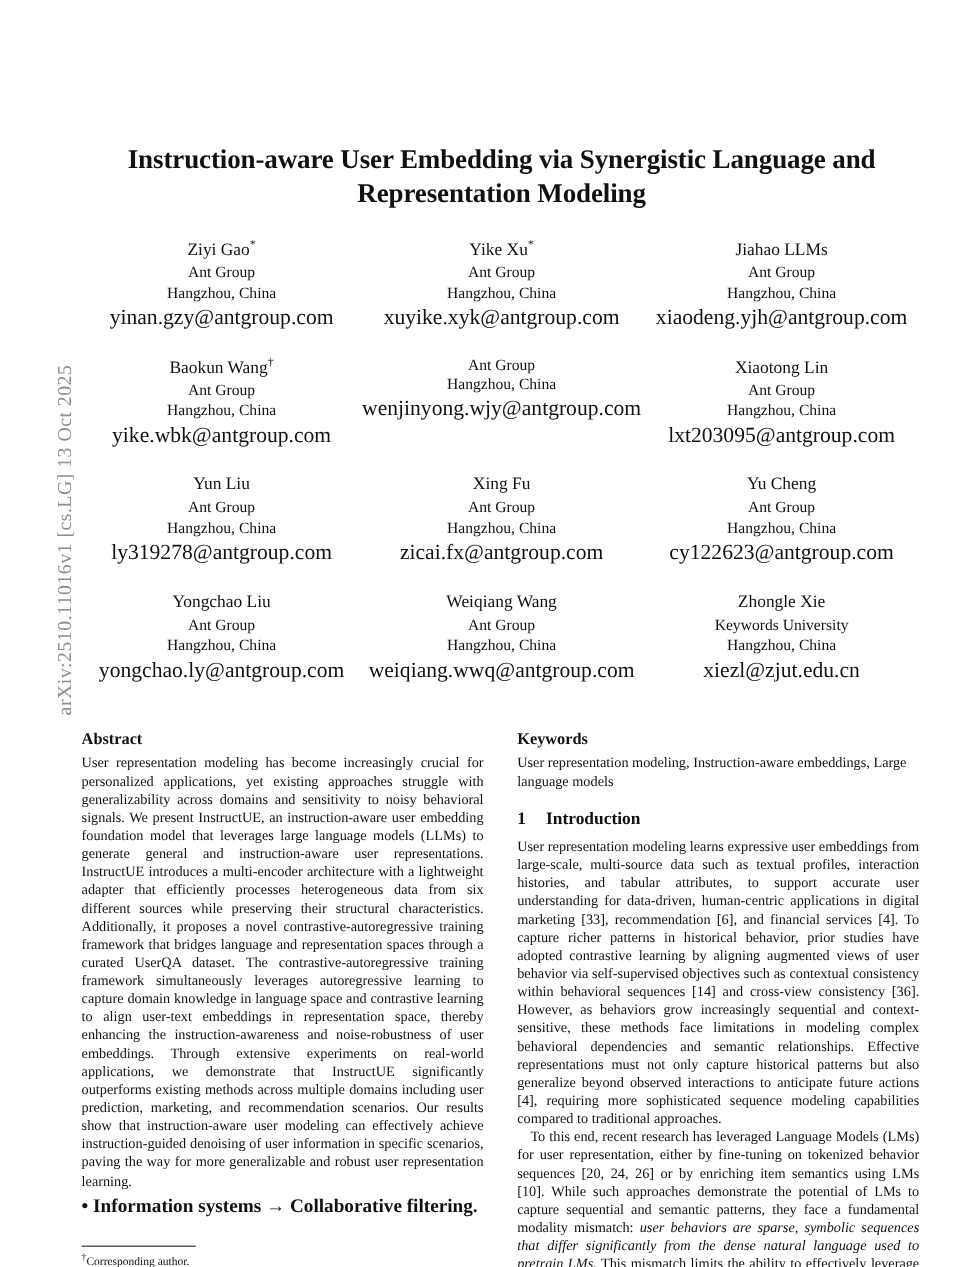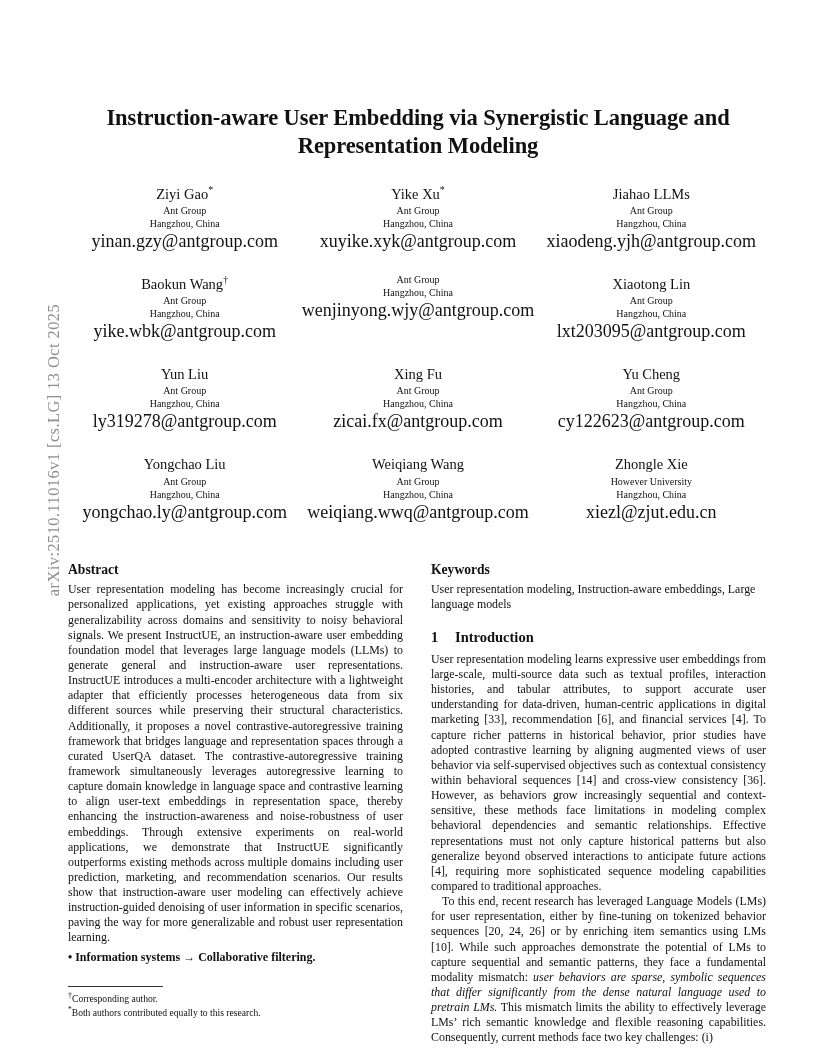--- a/index.html
+++ b/index.html
@@ -30,21 +30,21 @@
     font-size: 16.5px;
     letter-spacing: 0.4px;
     color: #8e8e8e;
     white-space: nowrap;
   }
 
   
   .content {
     position: absolute;
     left: 68px;
-    top: 0;
+    top: 15px;
     width: 700px;
     height: 848px;
   }
 
   
   .title {
     margin-top: 104px;
     text-align: center;
     font-size: 22.5px;
     font-weight: bold;
@@ -71,21 +71,21 @@
     font-size: 14.5px;
     display: block;
     margin-bottom: 1px;
   }
   .author-name .sym {
     font-size: 10px;
     vertical-align: super;
   }
   .author-aff, .author-loc {
     display: block;
-    font-size: 10px;
+    font-size: 13px;
   }
   .author-email {
     display: block;
     font-size: 18px;
   }
 
   
   .columns {
     display: flex;
     margin-top: 19px;
@@ -128,21 +128,21 @@
     margin: 0;
     font-size: 11.9px;
     line-height: 1.272;
     text-align: left;
   }
   .ccs-head {
     margin-top: 15px;
   }
   p.ccs {
     margin: 4px 0 0 0;
-    font-size: 12px;
+    font-size: 16px;
     font-weight: bold;
     line-height: 1.3;
   }
   .ital { font-style: italic; }
 
   
   .footnote-wrap {
     margin-top: 21px;
   }
   .footnote-rule {
@@ -248,21 +248,21 @@
           <span class="author-email">yongchao.ly@antgroup.com</span>
         </div>
         <div class="author">
           <span class="author-name"><span>Weiqiang Wang</span><span class="sym"></span></span>
           <span class="author-aff">Ant Group</span>
           <span class="author-loc">Hangzhou, China</span>
           <span class="author-email">weiqiang.wwq@antgroup.com</span>
         </div>
         <div class="author">
           <span class="author-name"><span>Zhongle Xie</span><span class="sym"></span></span>
-          <span class="author-aff">However University</span>
+          <span class="author-aff">Keywords University</span>
           <span class="author-loc">Hangzhou, China</span>
           <span class="author-email">xiezl@zjut.edu.cn</span>
         </div>
       </div>
 
     </div>
 
     <div class="columns">
 
       <div class="col">

